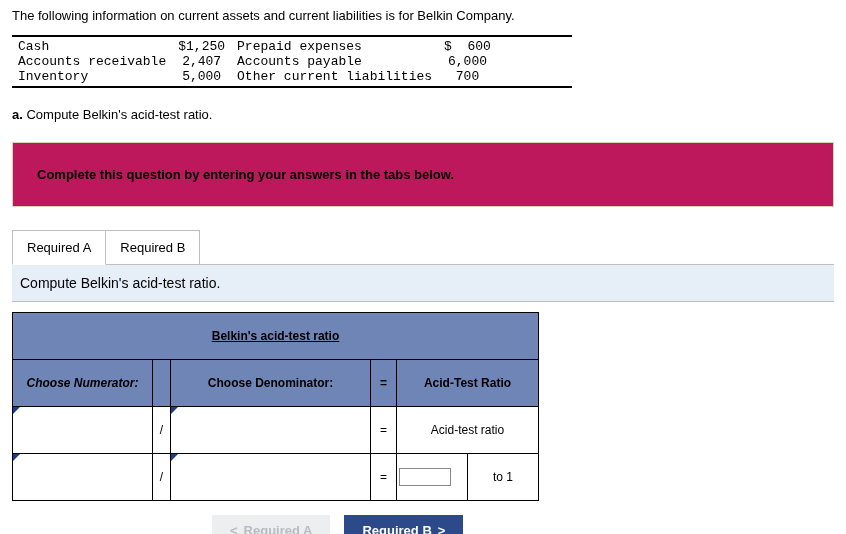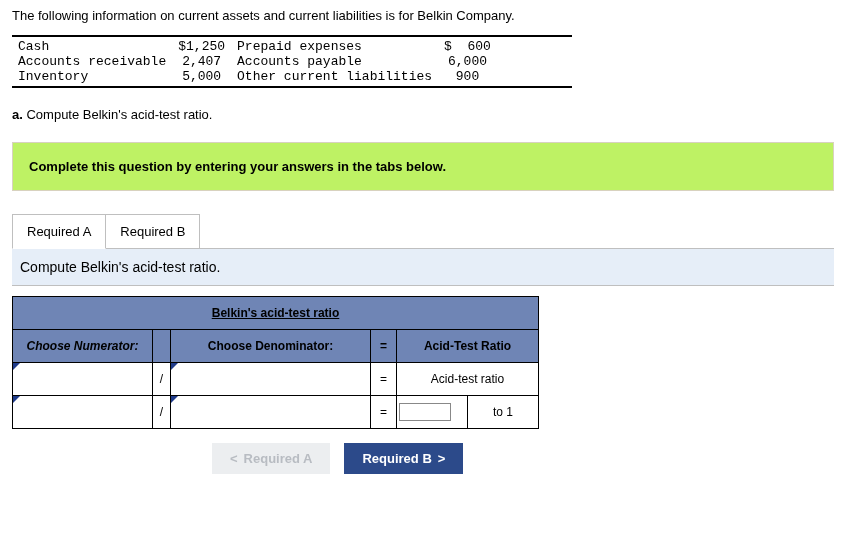--- a/index.html
+++ b/index.html
@@ -25,23 +25,23 @@
     font-size: 13px;
     border-collapse: collapse;
   }
   .info-table td { padding: 0 6px; white-space: pre; }
   .info-table td.num { text-align: center; }
 
   .questions { margin-bottom: 18px; line-height: 1.4; }
   .questions b { font-weight: bold; }
 
   .hint-bar {
-    background: #bef264;
+    background: #be185d;
     border: 1px solid #d8d2bf;
-    padding: 16px;
+    padding: 24px;
     font-weight: bold;
     margin-bottom: 22px;
   }
 
   .tabs { display: flex; }
   .tab {
     border: 1px solid #bfbfbf;
     padding: 9px 14px;
     font-size: 13px;
     background: #fff;
@@ -63,21 +63,21 @@
     margin-bottom: 10px;
   }
 
   .ratio-table {
     border-collapse: collapse;
     font-size: 12px;
     margin-bottom: 14px;
   }
   .ratio-table td, .ratio-table th {
     border: 1px solid #000;
-    padding: 9px 6px;
+    padding: 16px 6px;
     text-align: center;
     vertical-align: middle;
   }
   .hdr { background: #6f85b5; font-weight: bold; color: #000; }
   .hdr-title { text-decoration: underline; }
   .choose { font-weight: bold; }
   .eq { width: 26px; }
   .drop-cell { position: relative; background: #fff; }
   .marker {
     position: absolute; left: 0; top: 0; width: 0; height: 0;
@@ -120,21 +120,21 @@
     <tr>
       <td>Accounts receivable</td>
       <td class="num">2,407</td>
       <td>Accounts payable</td>
       <td class="num">6,000</td>
     </tr>
     <tr>
       <td>Inventory</td>
       <td class="num">5,000</td>
       <td>Other current liabilities</td>
-      <td class="num">900</td>
+      <td class="num">700</td>
     </tr>
   </tbody>
     </table>
 </div>
 
 <div class="questions">
   <div><b>a.</b><span> Compute Belkin's acid-test ratio.</span></div>
 </div>
 
 <div class="hint-bar">Complete this question by entering your answers in the tabs below.</div>

